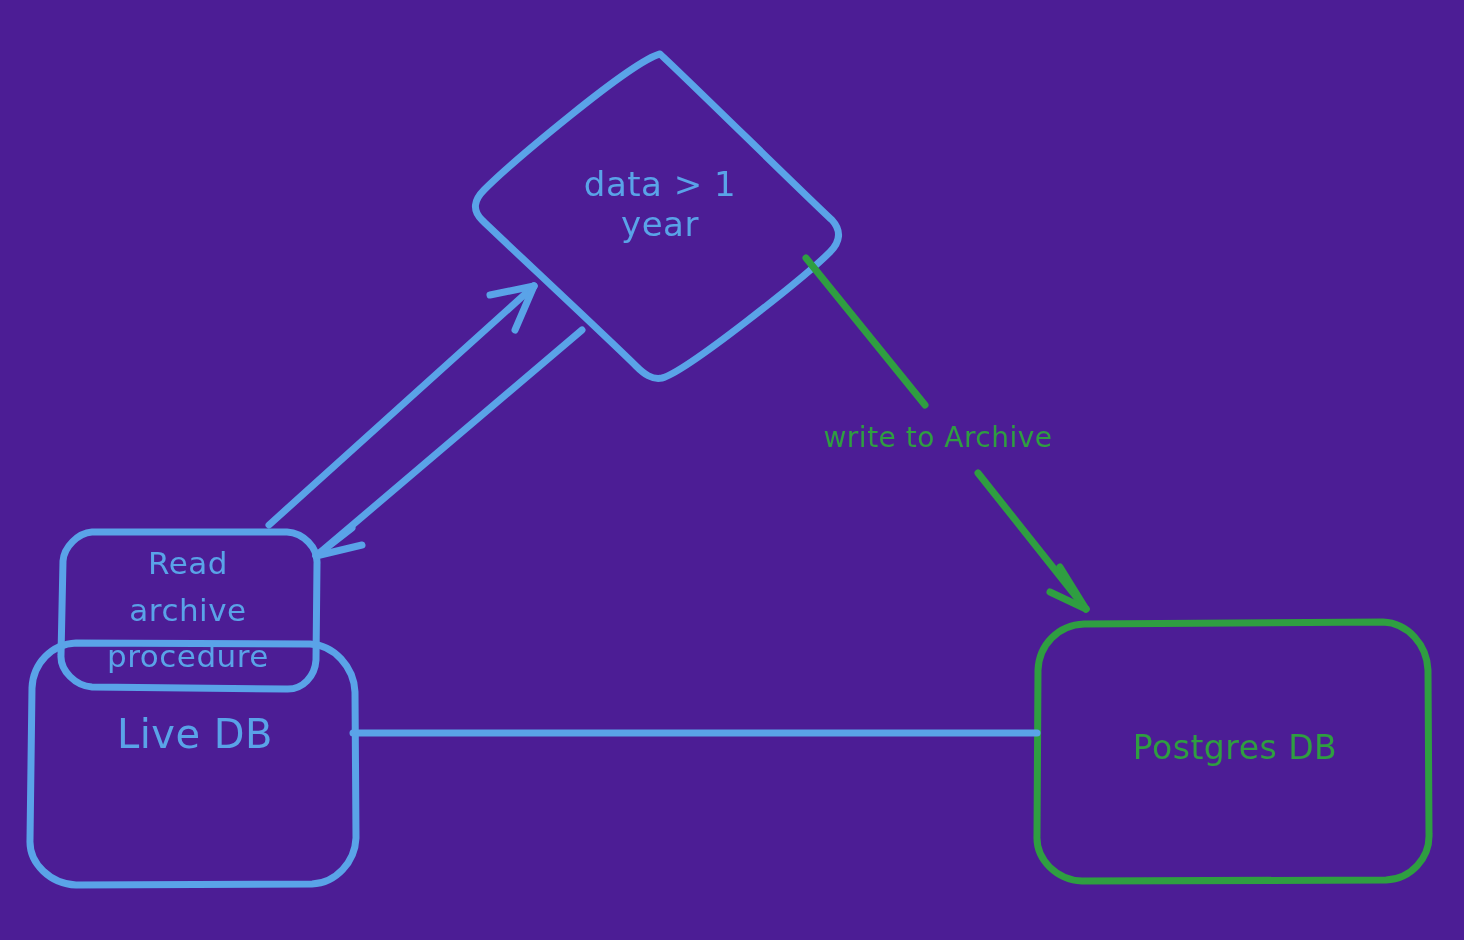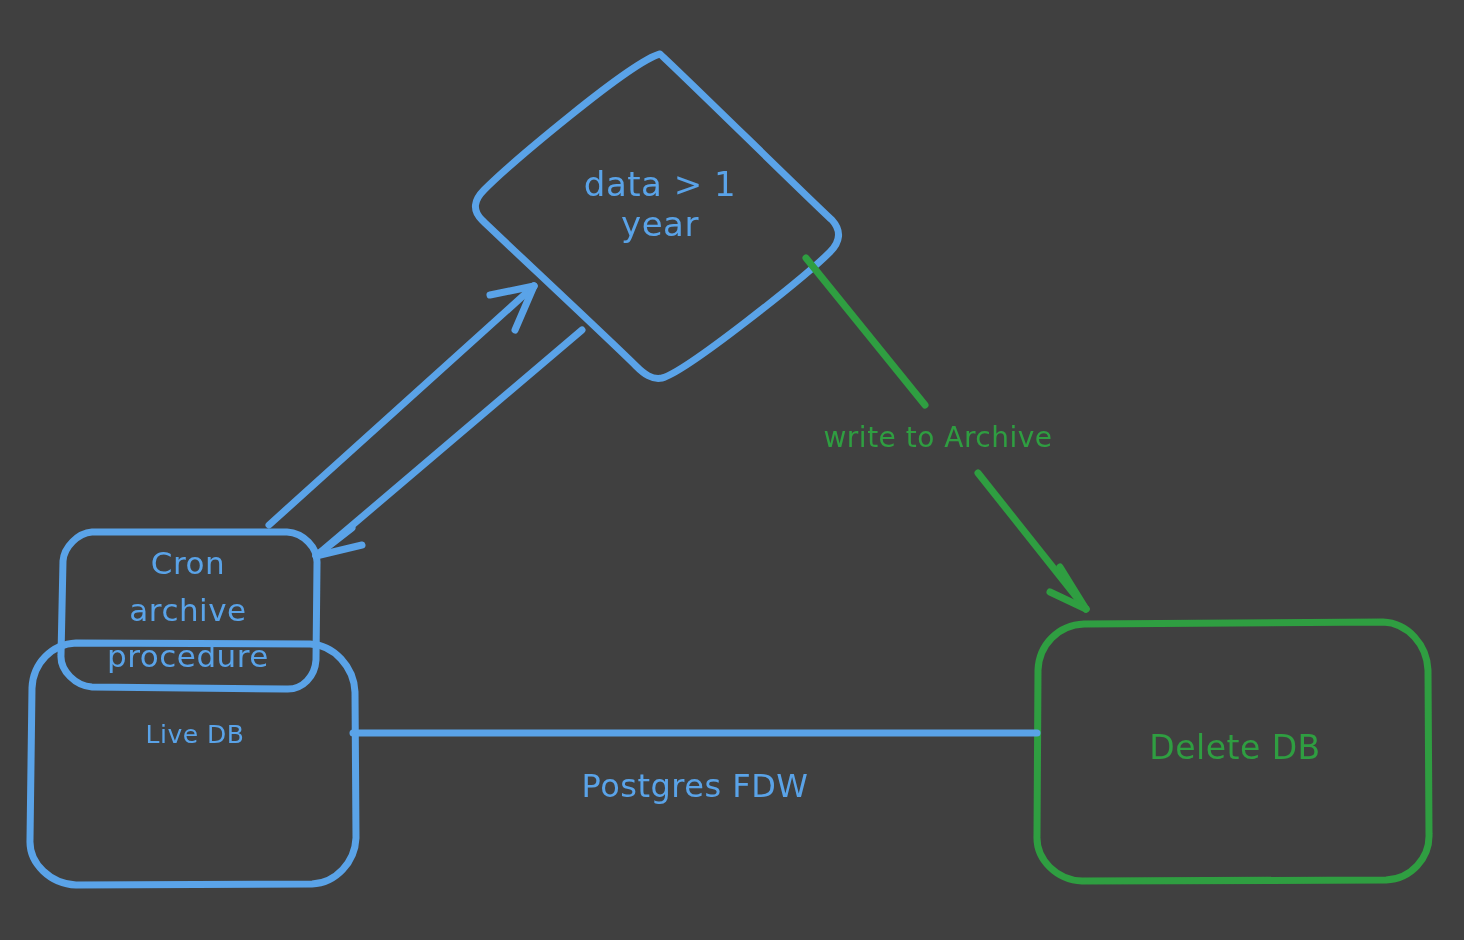--- a/index.html
+++ b/index.html
@@ -11,21 +11,21 @@
   body {
     width: 1464px;
     height: 940px;
     overflow: hidden;
     font-family: "DejaVu Sans", sans-serif;
   }
   #canvas {
     position: relative;
     width: 1464px;
     height: 940px;
-    background: #404040;
+    background: #4c1d95;
   }
   #canvas svg.layer {
     position: absolute;
     top: 0;
     left: 0;
     width: 1464px;
     height: 940px;
   }
   .node-label,
   .edge-label {
@@ -50,21 +50,21 @@
     top: 540px;
     width: 256px;
     font-size: 31px;
     color: #5aa3e8;
     line-height: 1.5;
   }
   .lbl-livedb {
     left: 36px;
     top: 735px;
     width: 318px;
-    font-size: 25px;
+    font-size: 40px;
     color: #5aa3e8;
     transform: translateY(-50%);
   }
   .lbl-archivedb {
     left: 1040px;
     top: 748px;
     width: 390px;
     font-size: 33px;
     color: #2f9e41;
     transform: translateY(-50%);
@@ -167,26 +167,25 @@
 
     <g>
       <path d="M 353 733 L 1037 733" fill="none" stroke="#5aa3e8" stroke-width="7" stroke-linecap="round"></path>
     </g>
 
   </svg>
 
   <div class="node-label lbl-diamond">data &gt; 1
 year</div>
 
-  <div class="node-label lbl-cron">Cron
+  <div class="node-label lbl-cron">Read
 archive
 procedure</div>
 
   <div class="node-label lbl-livedb">Live DB</div>
 
-  <div class="node-label lbl-archivedb">Delete DB</div>
+  <div class="node-label lbl-archivedb">Postgres DB</div>
 
 
   <div class="edge-label lbl-write-archive">write to Archive</div>
 
-  <div class="edge-label lbl-fdw">Postgres FDW</div>
 
 </div>
 
 </body></html>

